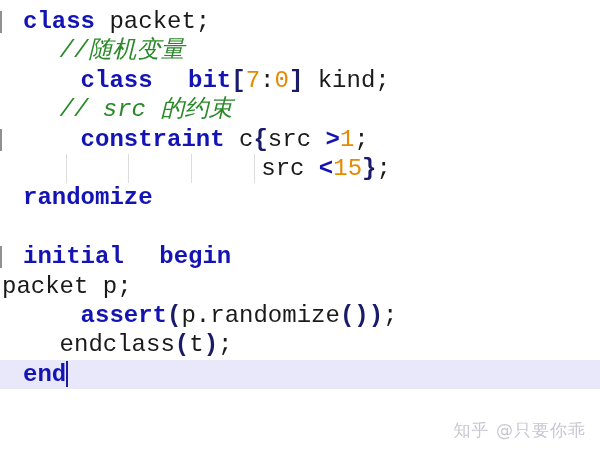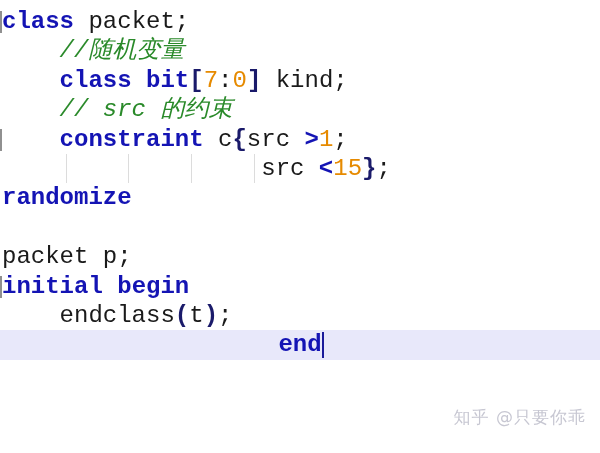--- a/index.html
+++ b/index.html
@@ -1,30 +1,30 @@
 <!DOCTYPE html>
 <html><head>
 <meta charset="utf-8">
 <style>
   html, body { margin:0; padding:0; }
   body { width:600px; height:453px; background:#ffffff; overflow:hidden; position:relative; }
   .editor { position:absolute; left:0; top:7px; width:600px; }
   .line { position:relative; height:29.4px; line-height:29.4px; white-space:pre;
           font-family:"Liberation Mono", "DejaVu Sans Mono", monospace; font-size:24px;
           color:#1a1a1a; padding-left:2px; letter-spacing:0px; }
-  .line.current { background:#e8e8fa;text-align:center; }
-  .kw { color:#1414b4; font-weight:bold; }
+  .line.current { background:#e8e8fa; }
+  .kw { color:#1414b4; font-weight:bold;margin-left:21px; }
   .num { color:#e68a00; }
   .cmt { color:#2a8a2a;font-style:italic; }
   .br { color:#1a1a6a; font-weight:bold; }
   .op { color:#1414b4; font-weight:bold; }
   .guide { position:absolute; top:0; width:1px; height:29.4px; background:#dcdcdc; }
   .caret { display:inline-block; width:2px; height:26px; background:#1a1a9a; vertical-align:middle; margin-left:0px; }
   .margin-mark { position:absolute; left:0; width:2px; height:22px; background:#909090; top:4px; }
-  .watermark { position:absolute; right:14px; bottom:24px; color:#c7c7d2;
+  .watermark { position:absolute; right:14px; bottom:11px; color:#c7c7d2;
                font-family:"DejaVu Sans", sans-serif; font-size:17px; letter-spacing:1px;
                text-shadow:0 0 1px #ffffff; }
 </style>
 </head>
 <body>
 
 <div class="editor">
   <div class="line"><span class="margin-mark"></span><span class="kw">class</span><span> packet;</span></div>
 
   <div class="line"><span>    </span><span class="cmt">//随机变量</span></div>
@@ -35,24 +35,25 @@
   <div class="line"><span>    </span><span class="cmt">// src 的约束</span></div>
 
   <div class="line"><span class="margin-mark"></span><span>    </span><span class="kw">constraint</span><span> c</span><span class="br">{</span><span>src </span><span class="op">&gt;</span><span class="num">1</span><span>;</span></div>
 
   <div class="line"><span class="guide" style="left:66px"></span><span class="guide" style="left:128px"></span><span class="guide" style="left:191px"></span><span class="guide" style="left:254px"></span><span>                  </span><span>src </span><span class="op">&lt;</span><span class="num">15</span><span class="br">}</span><span>;</span></div>
 
   <div class="line"><span class="kw">randomize</span></div>
 
   <div class="line"><span></span></div>
 
+  <div class="line"><span class="margin-mark"></span><span class="kw">initial</span><span> </span><span class="kw">begin</span></div>
+
   <div class="line"><span>packet p;</span></div>
 
-  <div class="line"><span class="margin-mark"></span><span class="kw">initial</span><span> </span><span class="kw">begin</span></div>
 
-
+  <div class="line"><span>    </span><span class="kw">assert</span><span class="br">(</span><span>p.randomize</span><span class="br">()</span><span class="br">)</span><span>;</span></div>
 
   <div class="line"><span>    </span><span>endclass</span><span class="br">(</span><span>t</span><span class="br">)</span><span>;</span></div>
 
   <div class="line current"><span class="kw">end</span><span class="caret"></span></div>
 </div>
 
 <div class="watermark">知乎 @只要你乖</div>
 
 </body></html>

